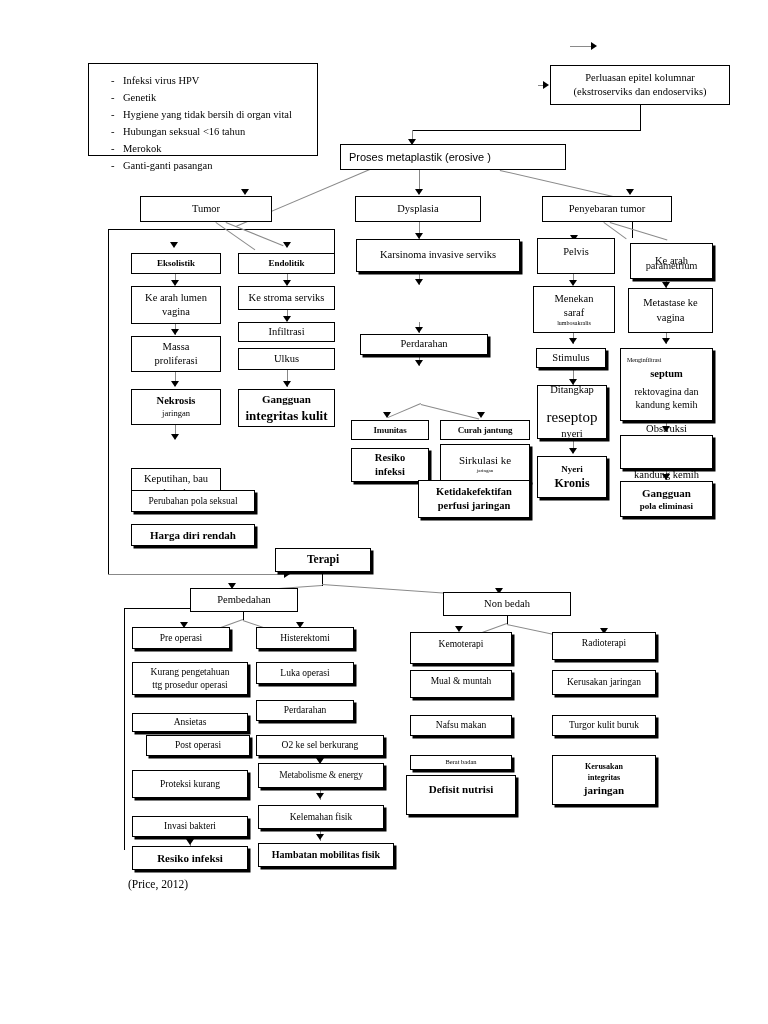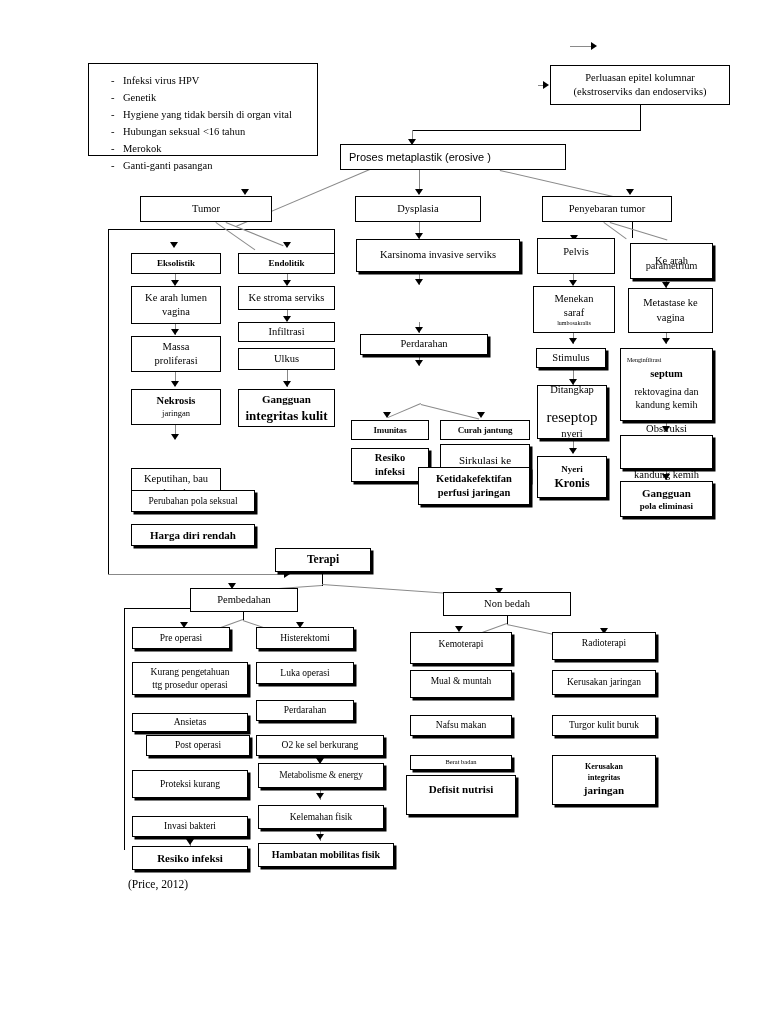--- a/index.html
+++ b/index.html
@@ -260,21 +260,21 @@
 
   <div class="box shadow" style="left:351px;top:448px;width:78px;height:34px;font-weight:bold;">
     <span>Resiko</span>
     <span>infeksi</span>
   </div>
   <div class="box shadow" style="left:440px;top:444px;width:90px;height:38px;">
     <span style="font-size:11px;">Sirkulasi ke</span>
     <span class="tiny">jaringan</span>
   </div>
 
-  <div class="box shadow" style="left:418px;top:467px;width:112px;height:38px;font-weight:bold;font-size:10.5px;">
+  <div class="box shadow" style="left:418px;top:480px;width:112px;height:38px;font-weight:bold;font-size:10.5px;">
     <span>Ketidakefektifan</span>
     <span>perfusi jaringan</span>
   </div>
 
   <div class="diag" style="left:604px;top:222px;width:28px;transform:rotate(36deg);"></div>
   <div class="arw down" style="left:570px;top:235px;"></div>
   <div class="ln vl" style="left:632px;top:222px;height:16px;"></div>
   <div class="diag" style="left:610px;top:222px;width:60px;transform:rotate(17deg);"></div>
 
   <div class="box" style="left:537px;top:238px;width:78px;height:36px;">

